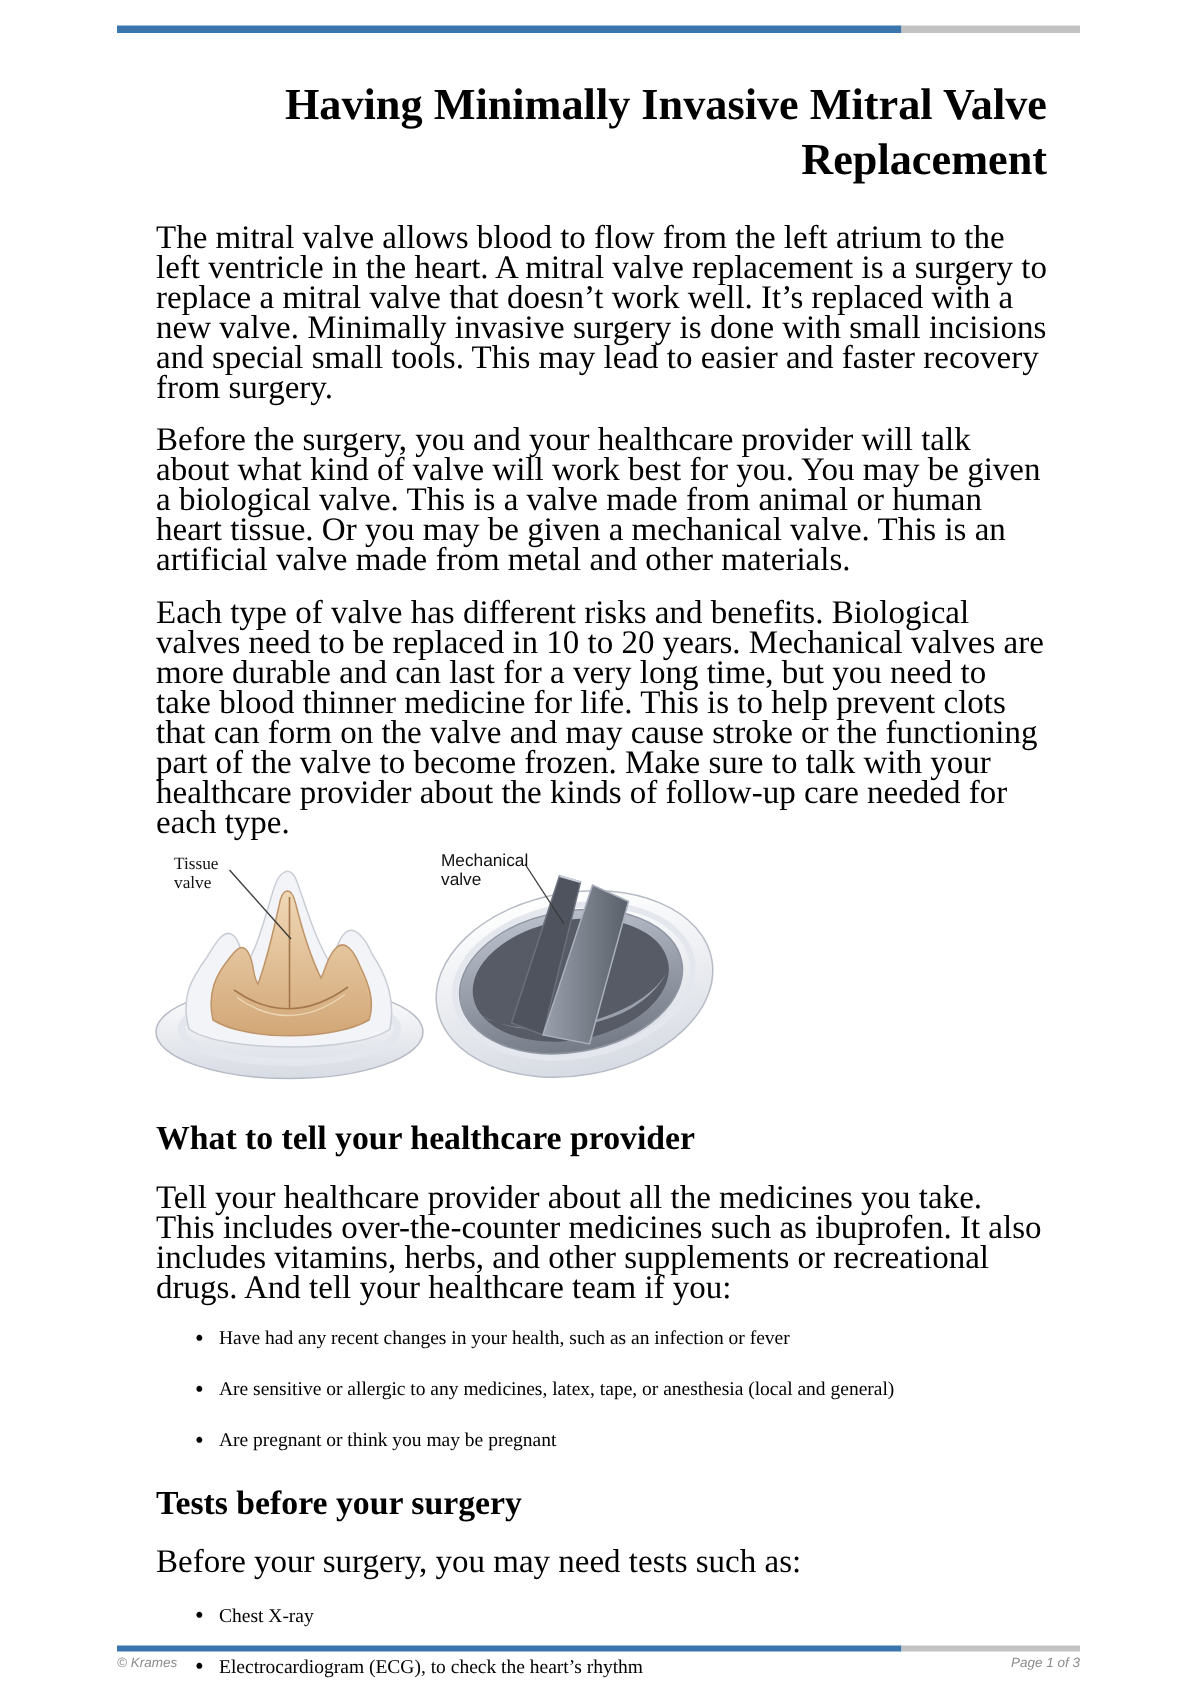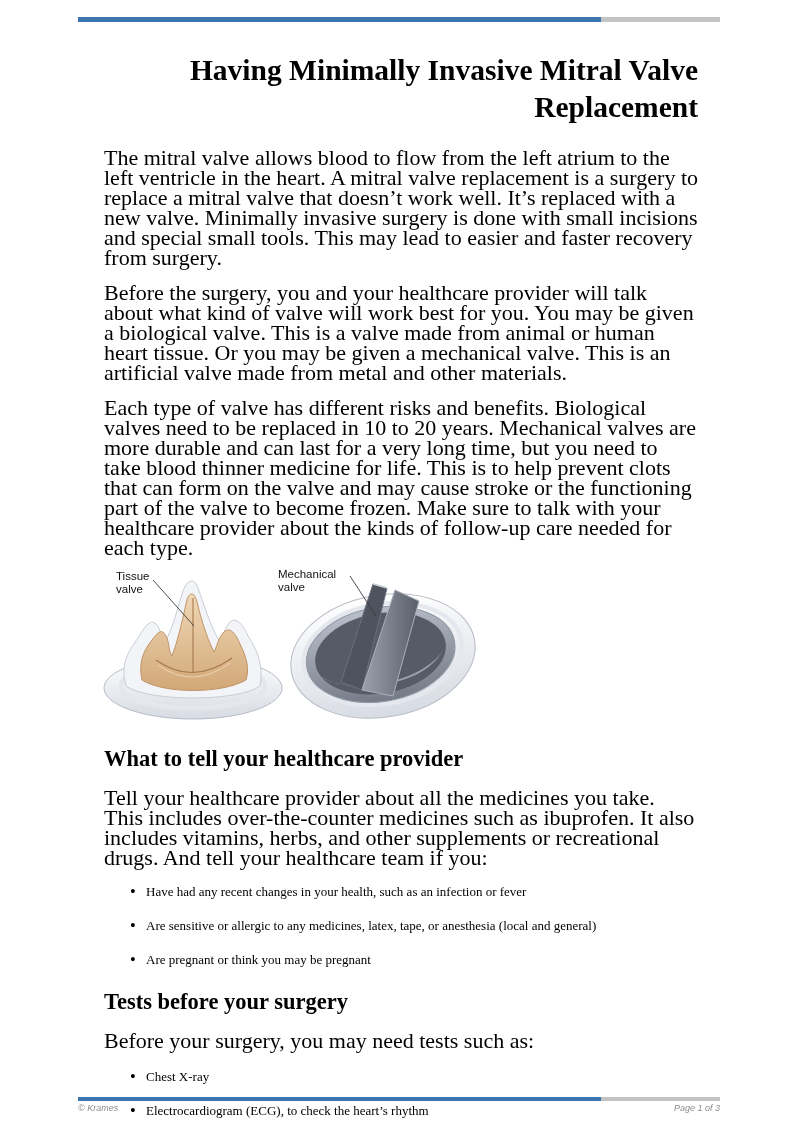--- a/index.html
+++ b/index.html
@@ -49,22 +49,22 @@
   }
 
   .figure { position: relative; width: 390px; height: 162px; margin: 6px 0 0 -6px; }
   .figure svg { position: absolute; left: 0; top: 0; }
   .fig-label {
     position: absolute;
     font-family: "Liberation Sans", sans-serif;
     font-size: 11.5px; line-height: 13px; color: #111;
     white-space: pre-line;
   }
-  .fig-label.tissue { left: 18px; top: 6px; }
-  .fig-label.mech  { left: 180px; top: 4px; }
+  .fig-label.tissue { left: 18px; top: 6px; font-family: Liberation Serif, serif; }
+  .fig-label.mech  { left: 196px; top: 4px; }
 
   .footer-row {
     position: absolute; left: 78px; top: 1103px; width: 642px;
     display: flex; justify-content: space-between;
     font-family: "Liberation Sans", sans-serif;
     font-style: italic; font-size: 9px; color: #8c8c8c;
   }
 </style>
 </head>
 <body>

